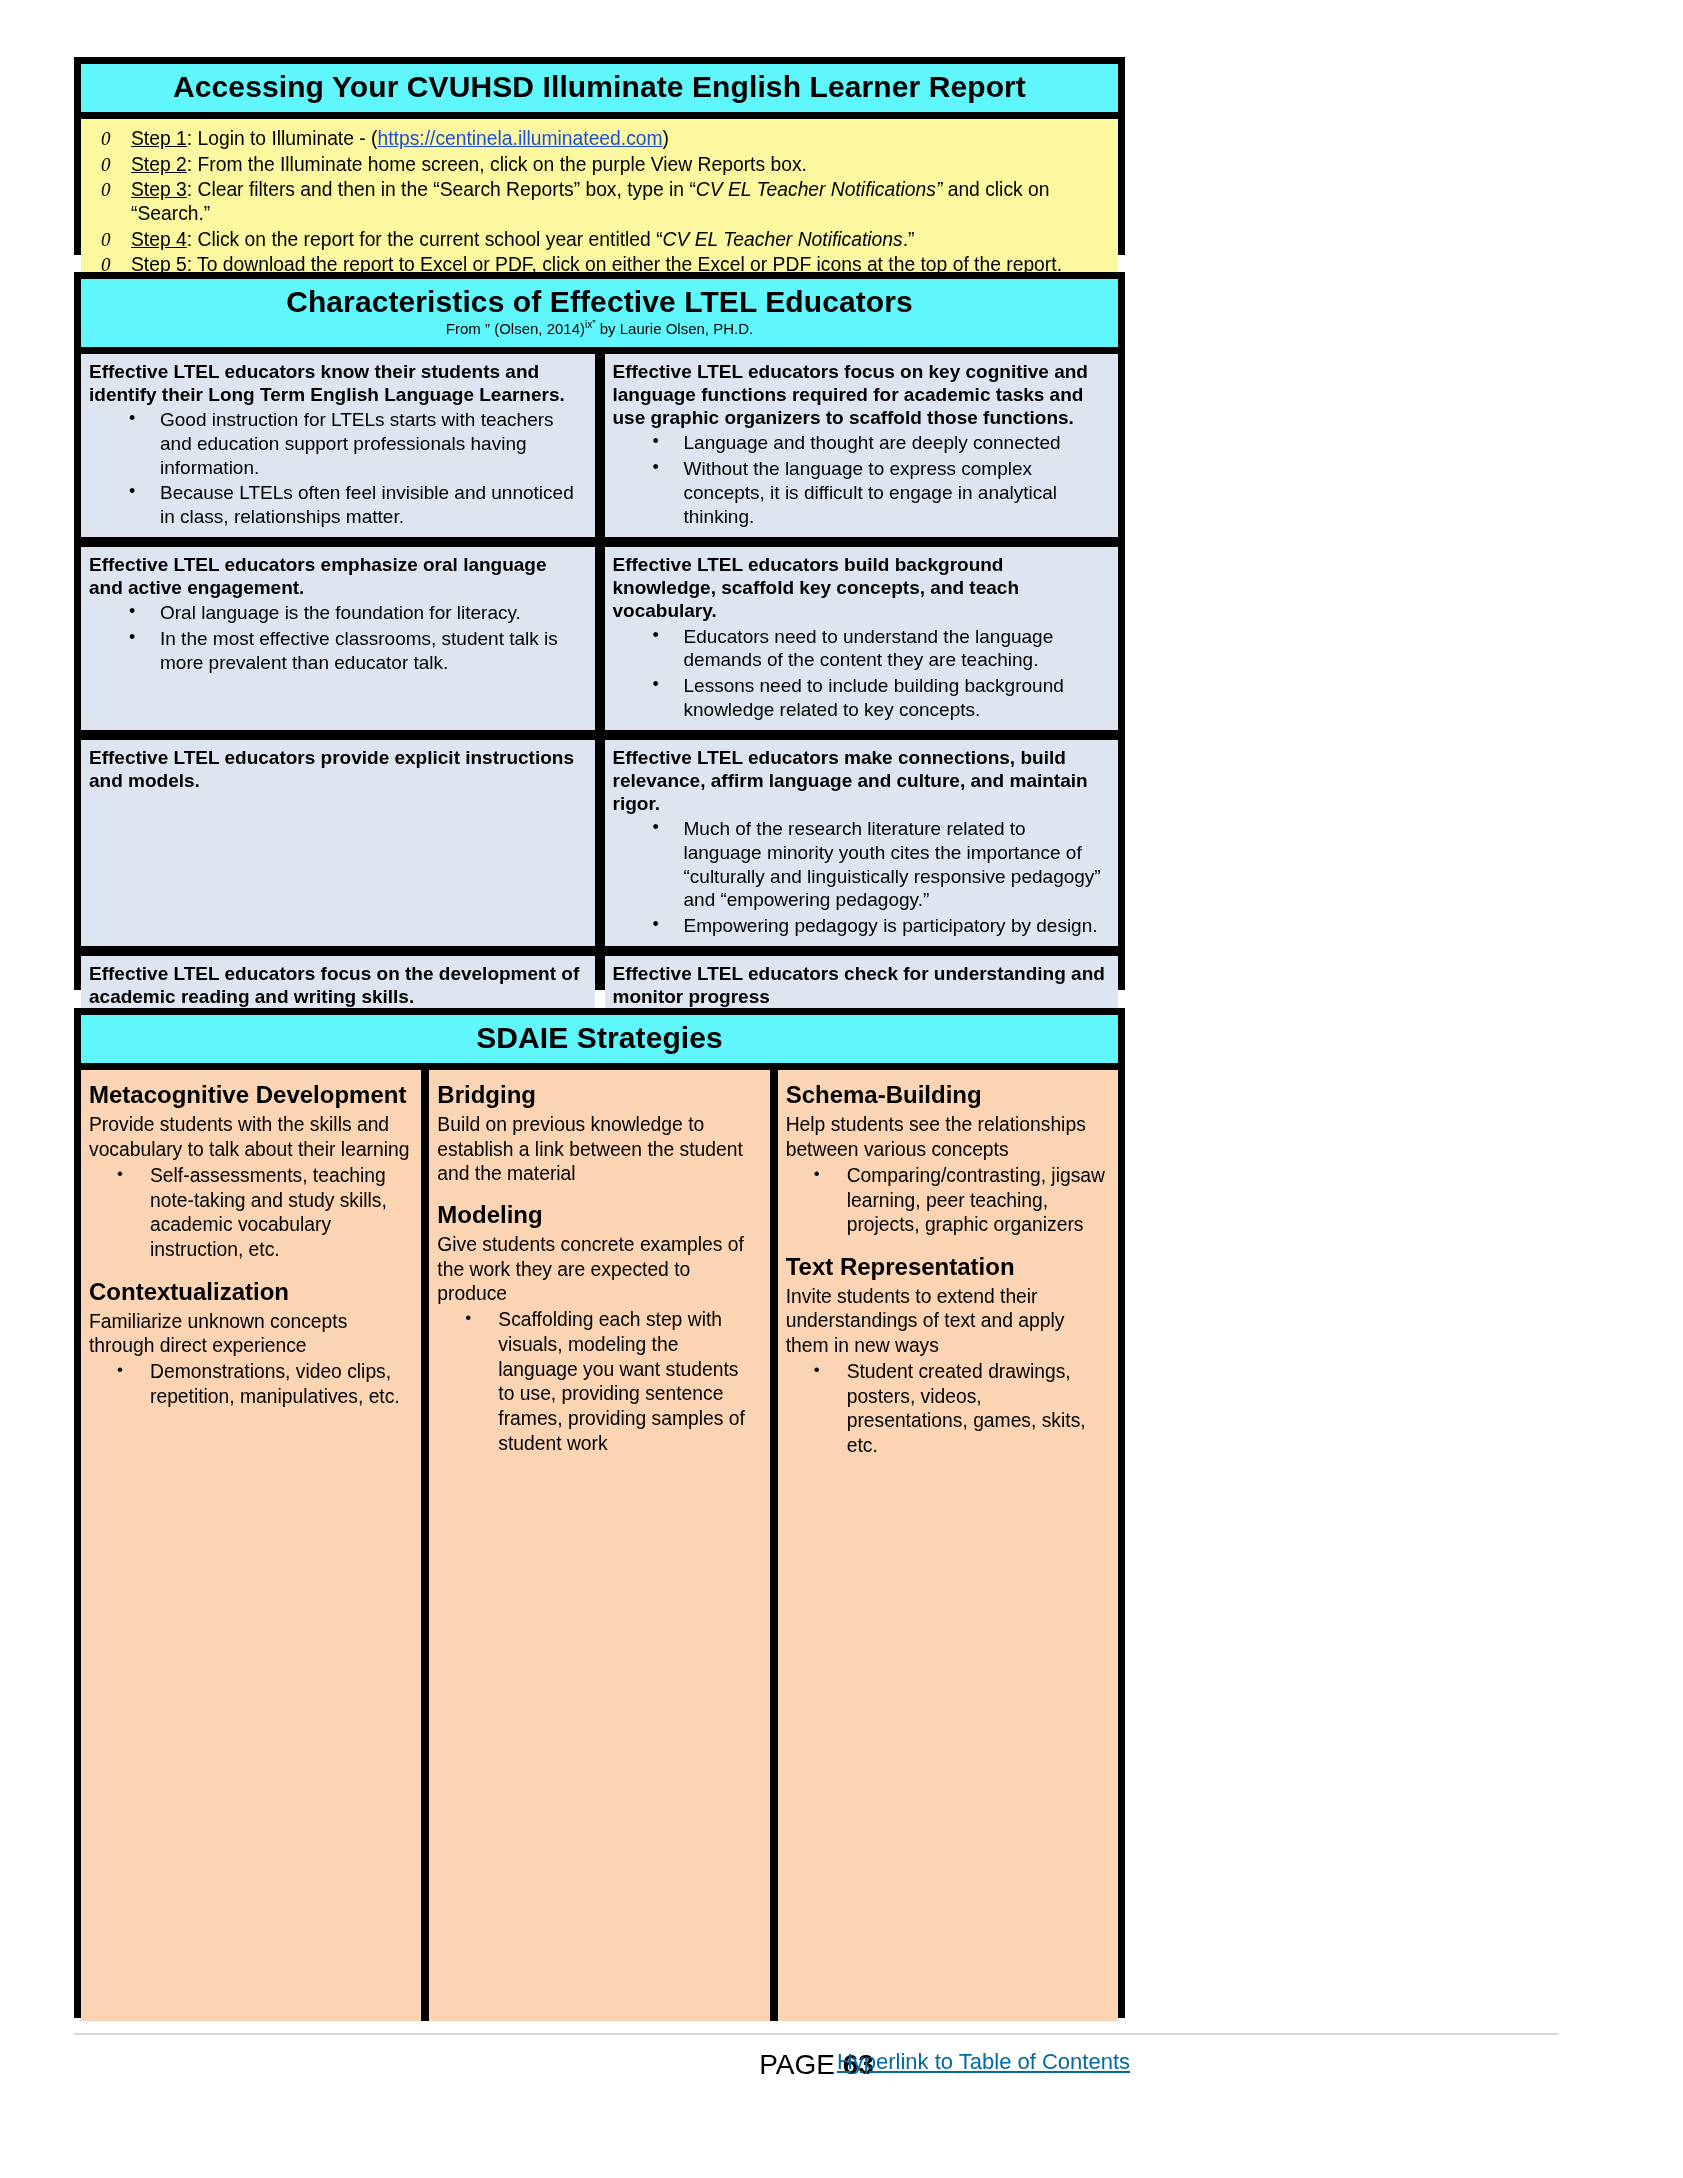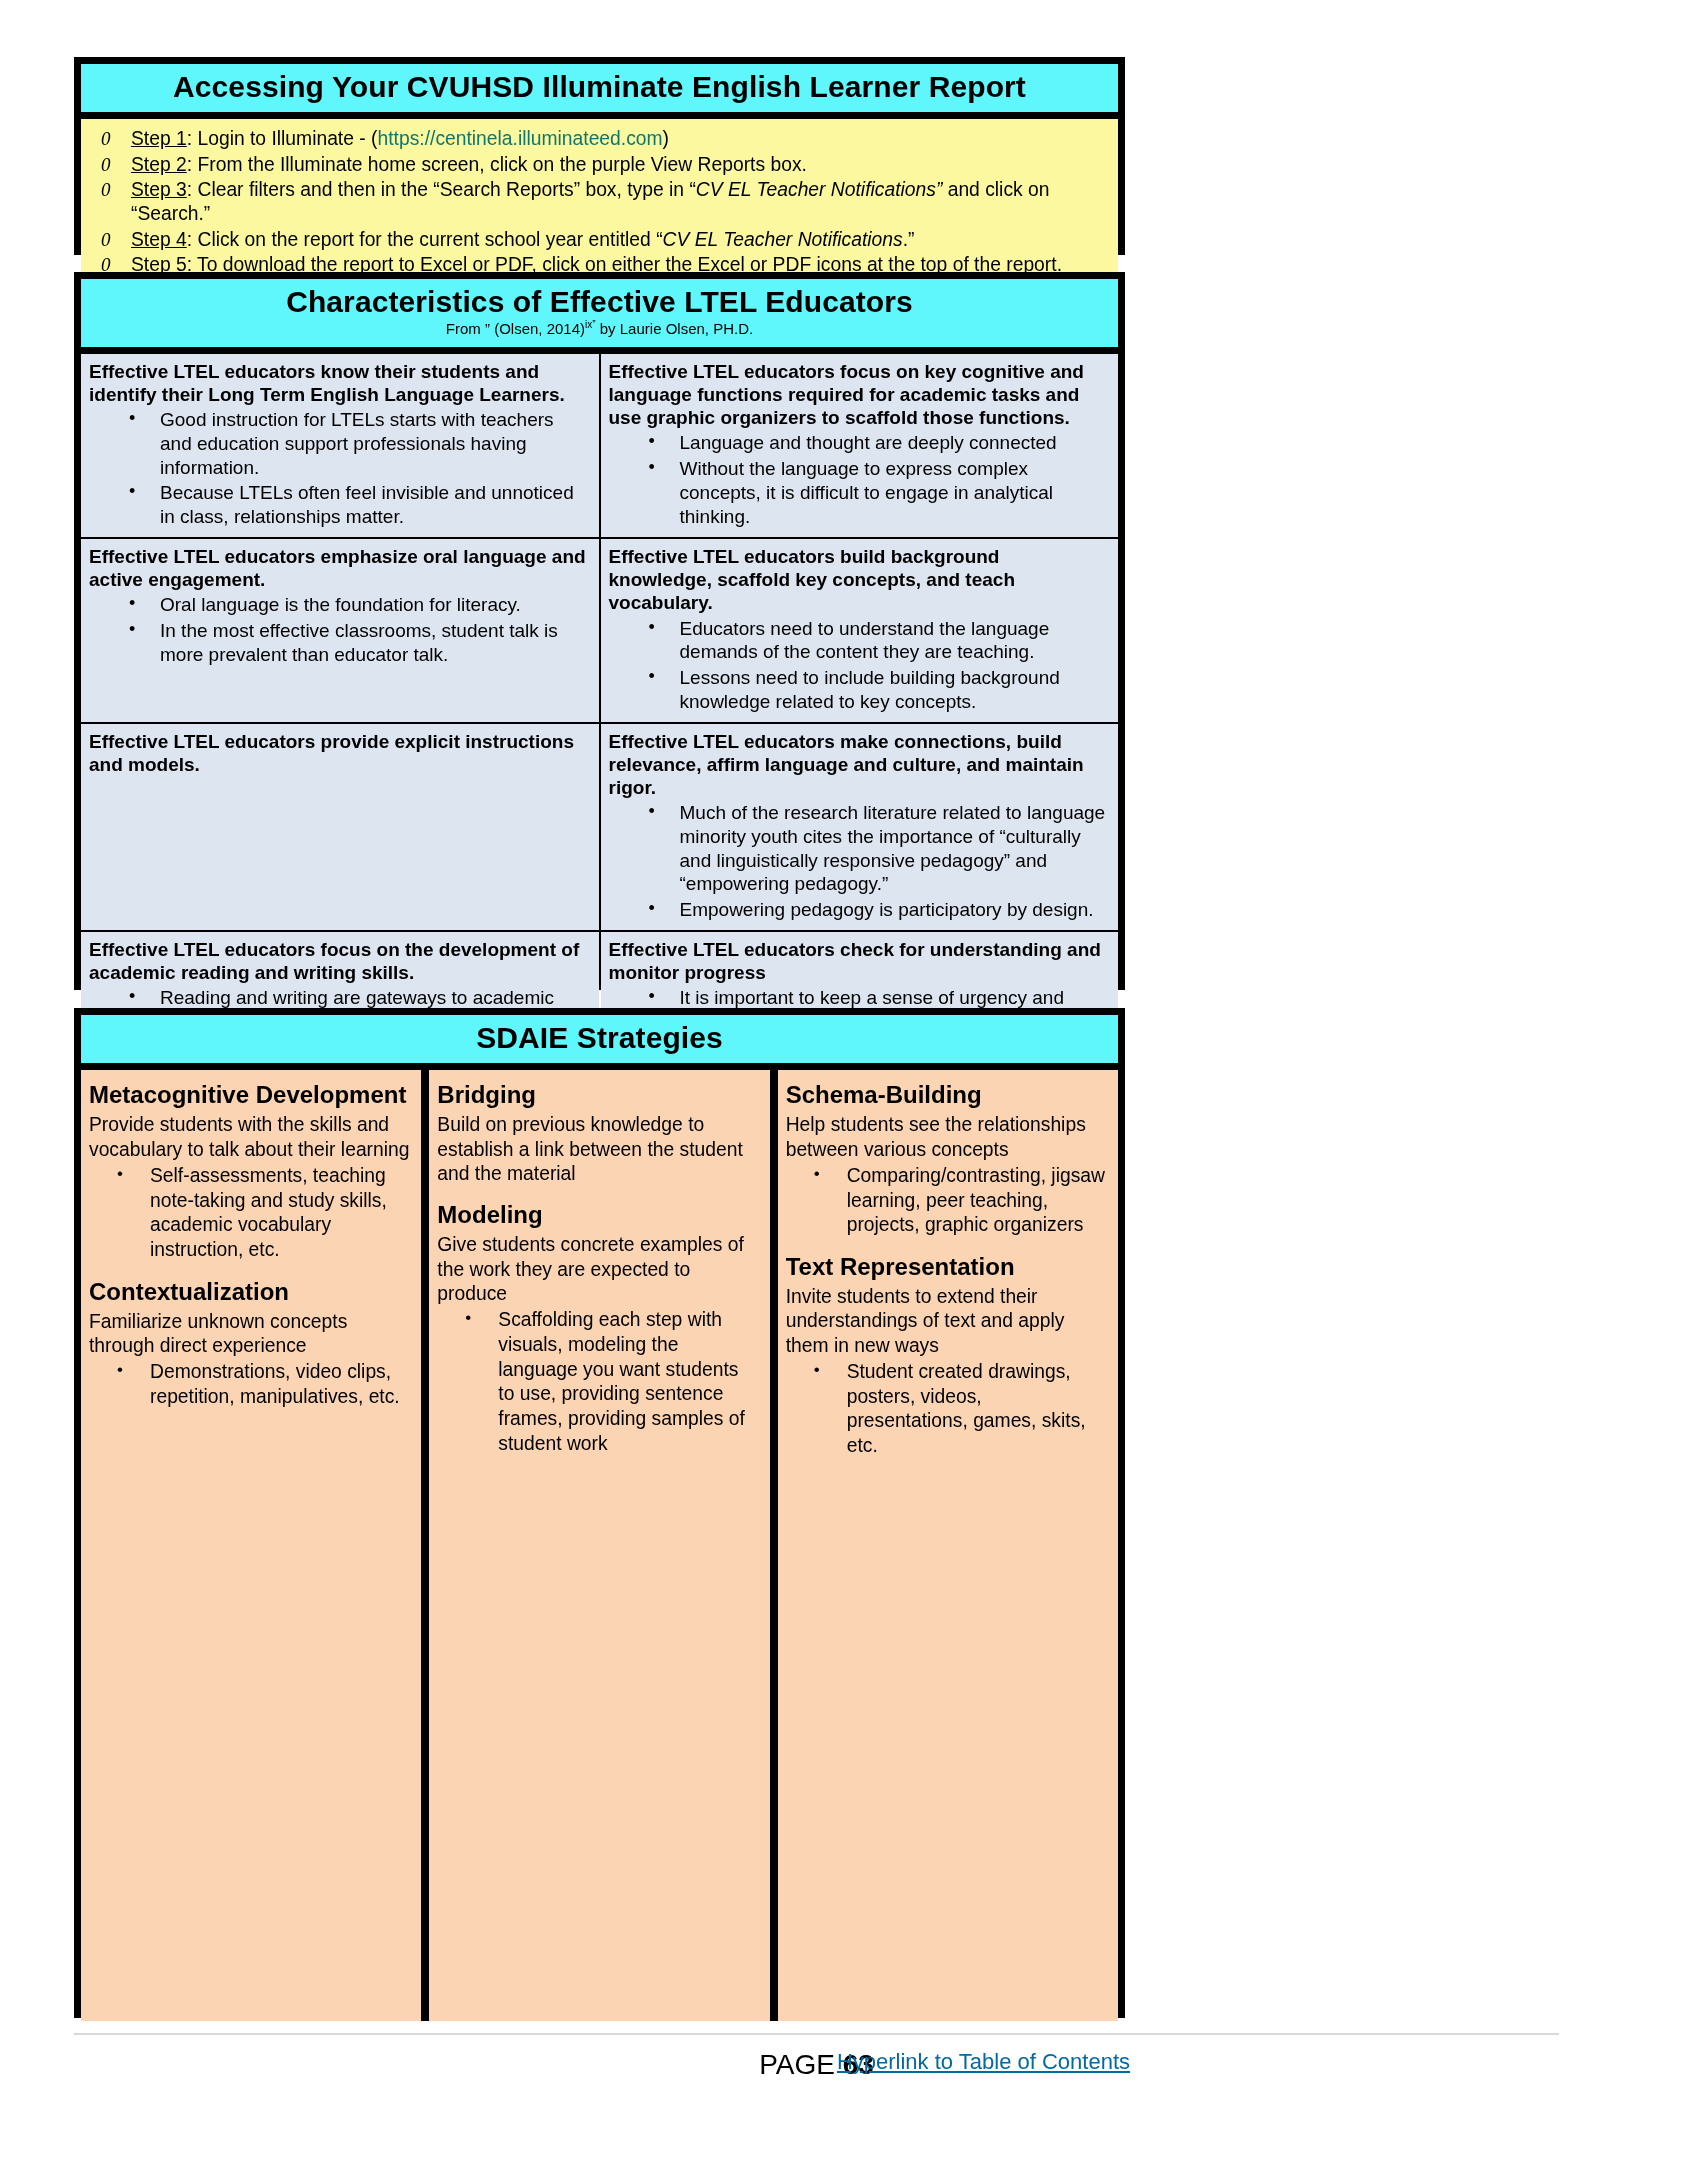--- a/index.html
+++ b/index.html
@@ -76,31 +76,32 @@
     font-style: italic;
     font-family: "Liberation Serif", serif;
     font-size: 19px;
   }
   .step-label {
     text-decoration: underline;
     white-space: nowrap;
   }
   .step-text { flex: 1 1 auto; }
   .link {
-    color: #0f766e;
+    color: #1d4ed8;
+    text-decoration: underline;
   }
   .ital { font-style: italic; }
 
   
   #box-ltel { left: 74px; top: 272px; width: 1051px; height: 718px; }
   .ltel-grid {
     display: grid;
     grid-template-columns: 1fr 1fr;
     background: #000000;
-    gap: 2px;
+    gap: 10px;
     padding: 0;
     height: calc(100% - 71px);
     box-sizing: border-box;
   }
   .ltel-cell {
     background: #dde5f1;
     box-sizing: border-box;
     padding: 6px 10px 8px 8px;
   }
   .cell-head {

